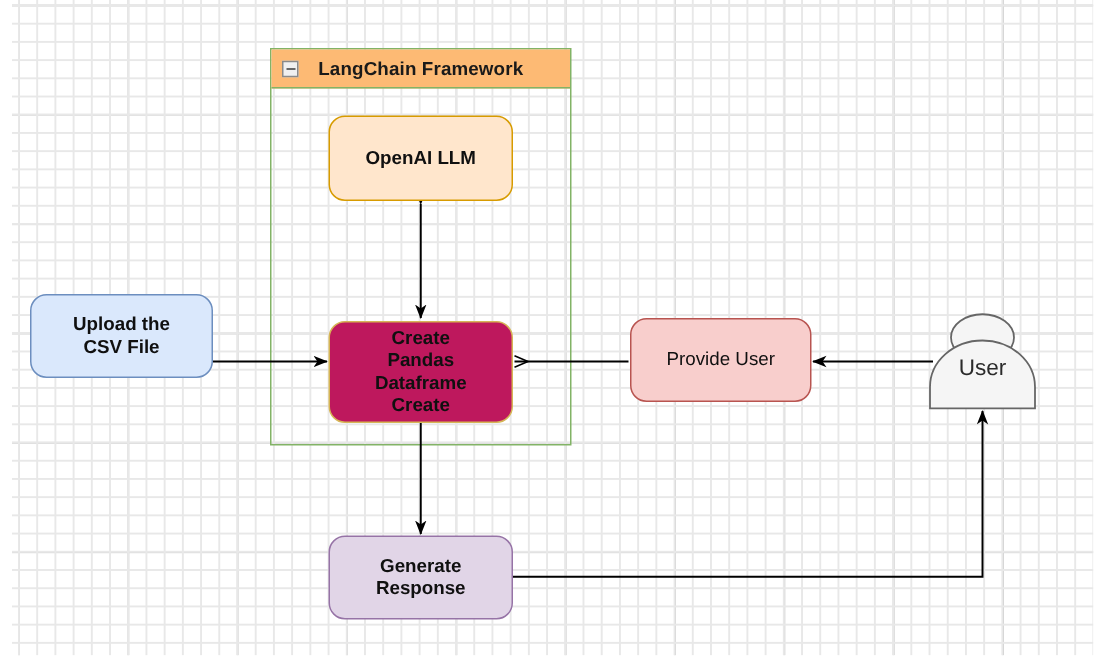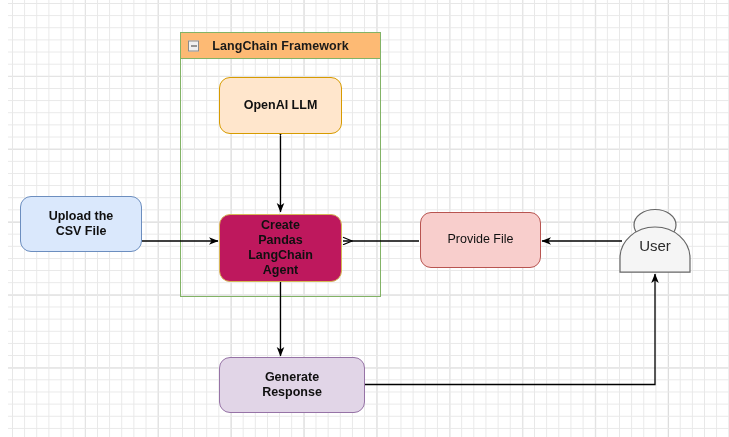--- a/index.html
+++ b/index.html
@@ -173,29 +173,29 @@
     <span>Upload the CSV File</span>
   </div>
 
   <div class="node bold" style="left:219px; top:77px; width:123px; height:57px; background:#ffe6cc; border-color:#d79b00;">
     <span>OpenAI LLM</span>
   </div>
 
   <div class="node bold" style="left:219px; top:214px; width:123px; height:68px; background:#be185d; border-color:#d6b656;">
     <span>
       <span>Create Pandas</span><br>
-      <span>LangChain Agent</span>
+      <span>Dataframe Create</span>
     </span>
   </div>
 
   <div class="node" style="left:420px; top:212px; width:121px; height:56px; background:#f8cecc; border-color:#b85450;">
-    <span>Provide File</span>
-  </div>
-
-  <div class="node bold" style="left:219px; top:357px; width:146px; height:56px; background:#e1d5e7; border-color:#9673a6;">
+    <span>Provide User</span>
+  </div>
+
+  <div class="node bold" style="left:219px; top:357px; width:123px; height:56px; background:#e1d5e7; border-color:#9673a6;">
     <span>Generate Response</span>
   </div>
 
   <div class="actor" style="left:617px; top:208px; width:76px; height:66px;">
     <svg width="76" height="66" viewBox="0 0 76 66">
       <ellipse cx="38" cy="17" rx="21" ry="15.5" fill="#f5f5f5" stroke="#666666" stroke-width="1.2"></ellipse>
       <path d="M3,64.2 L3,50 A35,31 0 0 1 73,50 L73,64.2 Z" fill="#f5f5f5" stroke="#666666" stroke-width="1.2"></path>
     </svg>
     <div class="actor-label">User</div>
   </div>

